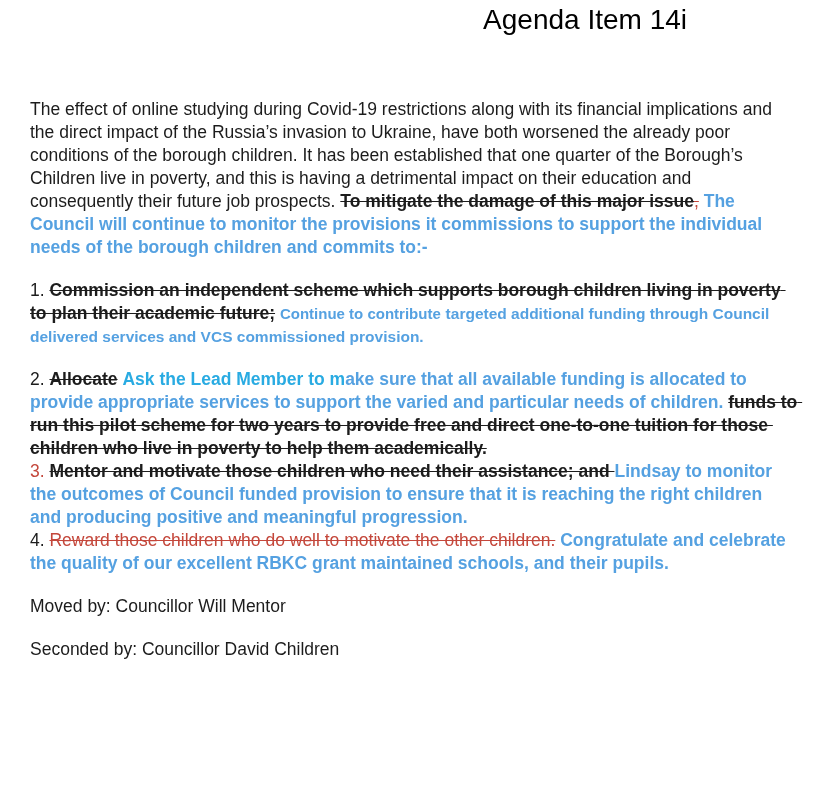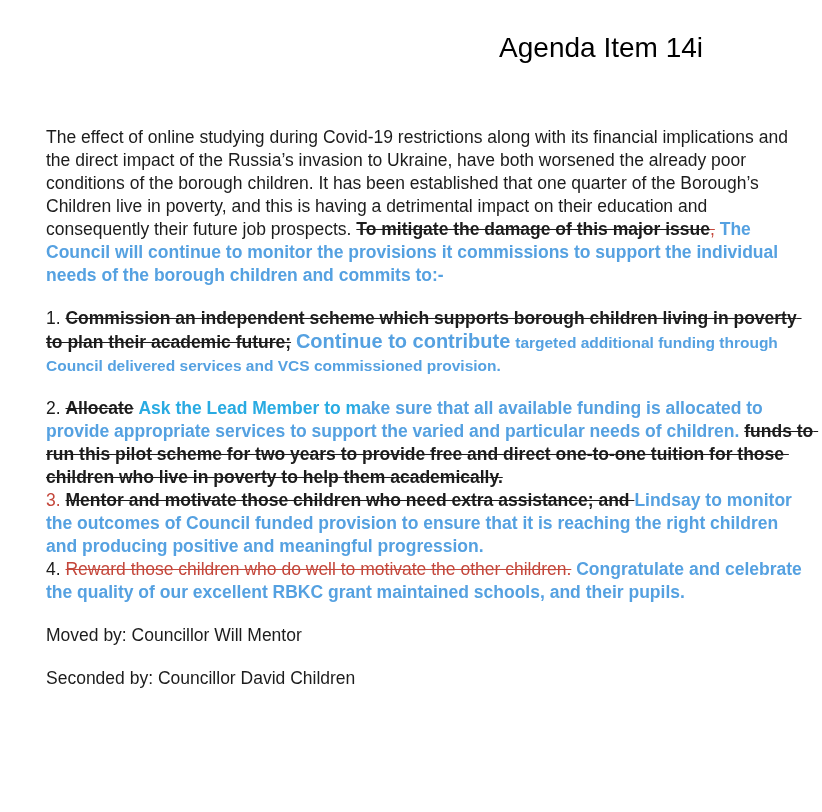--- a/index.html
+++ b/index.html
@@ -15,22 +15,21 @@
     width: 822px;
     height: 812px;
     background: var(--paper);
     font-family: "Liberation Sans", sans-serif;
     color: var(--ink);
     overflow: hidden;
   }
   .page {
     width: 714px;
     height: 812px;
-    padding: 32px 27px 0 30px;
-    margin-left: 16px;
+    padding: 4px 27px 0 30px;
   }
   .title {
     text-align: right;
     font-size: 28px;
     font-weight: normal;
     color: #000000;
     margin: 0;
     line-height: 32px;
   }
   .doc {
@@ -40,33 +39,33 @@
     line-height: 23px;
   }
   .para {
     margin: 0 0 20px 0;
   }
   .para.tight { margin-bottom: 0; }
   .run { white-space: pre-wrap; }
   .normal { color: var(--ink); }
   .strike { color: var(--ink); text-decoration: line-through; font-weight: bold; }
   .blue-bold { color: var(--blue); font-weight: bold; }
-  .blue-bold-large { color: var(--blue); font-weight: bold; font-size: 20px; text-align: right; }
+  .blue-bold-large { color: var(--blue); font-weight: bold; font-size: 15px; text-align: right; }
   .blue-bold-small { color: var(--blue); font-weight: bold; font-size: 15.5px; }
   .cyan-bold { color: var(--cyan); font-weight: bold; }
   .red { color: var(--red); }
   .red-strike { color: var(--red); text-decoration: line-through; }
 </style>
 </head>
 <body>
 
 <div class="page">
   <h1 class="title">Agenda Item 14i</h1>
   <div class="doc">
       <p class="para"><span class="run normal">The effect of online studying during Covid-19 restrictions along with its financial implications and the direct impact of the Russia’s invasion to Ukraine, have both worsened the already poor conditions of the borough children. It has been established that one quarter of the Borough’s Children live in poverty, and this is having a detrimental impact on their education and consequently their future job prospects. </span><span class="run strike">To mitigate the damage of this major issue</span><span class="run red-strike">,</span><span class="run normal"> </span><span class="run blue-bold">The Council will continue to monitor the provisions it commissions to support the individual needs of the borough children and commits to:-</span></p>
       <p class="para"><span class="run normal">1. </span><span class="run strike">Commission an independent scheme which supports borough children living in poverty to plan their academic future;</span><span class="run normal"> </span><span class="run blue-bold-large">Continue to contribute</span><span class="run normal"> </span><span class="run blue-bold-small">targeted additional funding through Council delivered services and VCS commissioned provision.</span></p>
       <p class="para tight"><span class="run normal">2. </span><span class="run strike">Allocate</span><span class="run normal"> </span><span class="run cyan-bold">Ask the Lead Member to m</span><span class="run blue-bold">ake sure that all available funding is allocated to provide appropriate services to support the varied and particular needs of children.</span><span class="run normal"> </span><span class="run strike">funds to run this pilot scheme for two years to provide free and direct one-to-one tuition for those children who live in poverty to help them academically.</span></p>
-      <p class="para tight"><span class="run red">3.</span><span class="run normal"> </span><span class="run strike">Mentor and motivate those children who need extra assistance; and </span><span class="run blue-bold">Lindsay to monitor the outcomes of Council funded provision to ensure that it is reaching the right children and producing positive and meaningful progression.</span></p>
+      <p class="para tight"><span class="run red">3.</span><span class="run normal"> </span><span class="run strike">Mentor and motivate those children who need their assistance; and </span><span class="run blue-bold">Lindsay to monitor the outcomes of Council funded provision to ensure that it is reaching the right children and producing positive and meaningful progression.</span></p>
       <p class="para"><span class="run normal">4. </span><span class="run red-strike">Reward those children who do well to motivate the other children.</span><span class="run normal"> </span><span class="run blue-bold">Congratulate and celebrate the quality of our excellent RBKC grant maintained schools, and their pupils.</span></p>
       <p class="para"><span class="run normal">Moved by: Councillor Will Mentor</span></p>
       <p class="para"><span class="run normal">Seconded by: Councillor David Children</span></p>
     </div>
 </div>
 
 </body></html>

